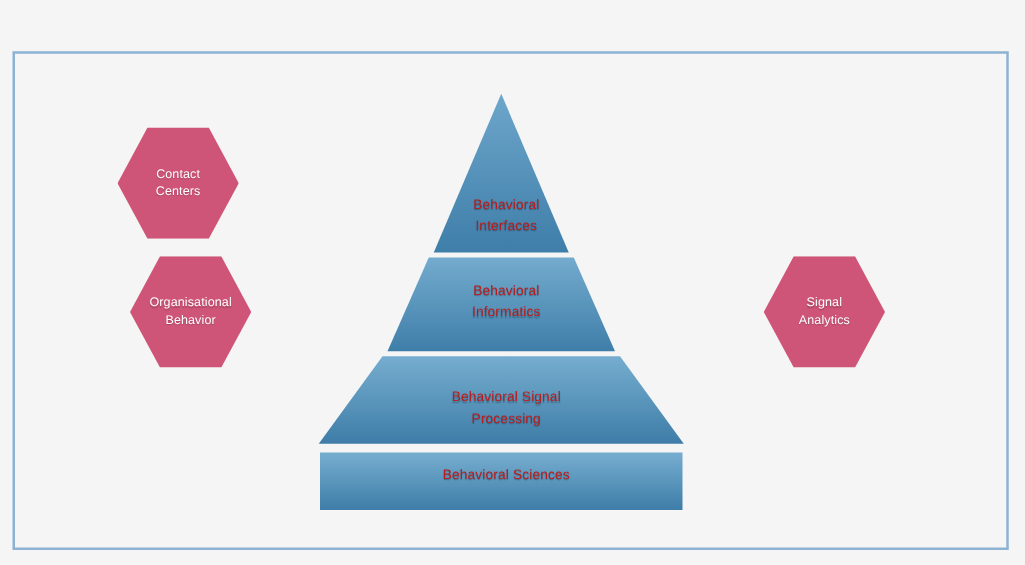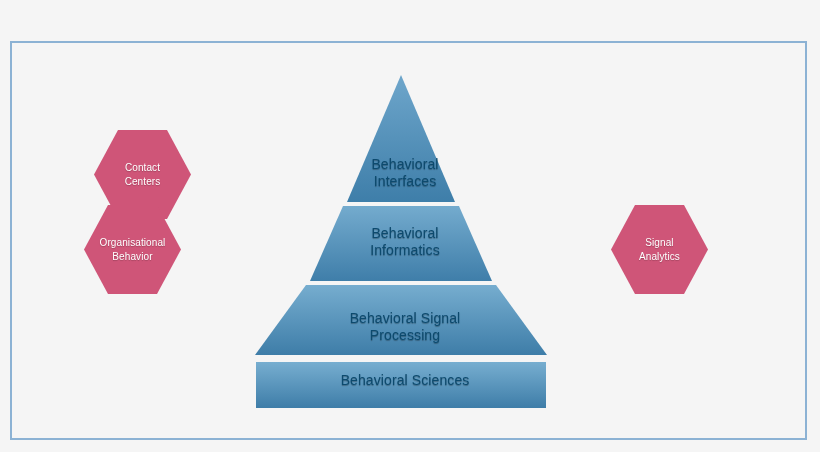--- a/index.html
+++ b/index.html
@@ -41,23 +41,23 @@
     width: 310px;
     height: 345px;
   }
   #pyramid svg {
     display: block;
     overflow: visible;
   }
   .tier-label {
     position: absolute;
     text-align: center;
-    color: #0c4a6e;
+    color: #b91c1c;
     font-family: "Liberation Sans", sans-serif;
-    font-size: 14px;
+    font-size: 11px;
     line-height: 17px;
     letter-spacing: .1px;
     text-shadow: 0 1px 1px rgba(0,0,0,.30);
     pointer-events: none;
     white-space: pre-line;
   }
   #tier1-label { left: 0;  top: 86px;  width: 310px; }
   #tier2-label { left: 0;  top: 155px; width: 310px; }
   #tier3-label { left: 0;  top: 240px; width: 310px; }
   #tier4-label { left: 0;  top: 302px; width: 310px; }
@@ -89,22 +89,22 @@
     font-size: 10px;
     line-height: 13.5px;
     letter-spacing: .1px;
     text-shadow: 0 1px 1px rgba(0,0,0,.22);
     white-space: pre-line;
     pointer-events: none;
     box-sizing: border-box;
     padding: 0 8px;
   }
 
-  #hex-l1 { left: 94px;  top: 102px; margin-top: 28px; }
-  #hex-l2 { left: 84px;  top: 205px; }
+  #hex-l1 { left: 94px;  top: 102px; }
+  #hex-l2 { left: 104px;  top: 205px; }
   #hex-l3 { left: 94px;  top: 308px; }
   #hex-r1 { left: 611px; top: 102px; }
   #hex-r2 { left: 611px; top: 205px; }
   #hex-r3 { left: 611px; top: 308px; }
 </style>
 </head>
 <body>
 
 <div id="canvas">
 

